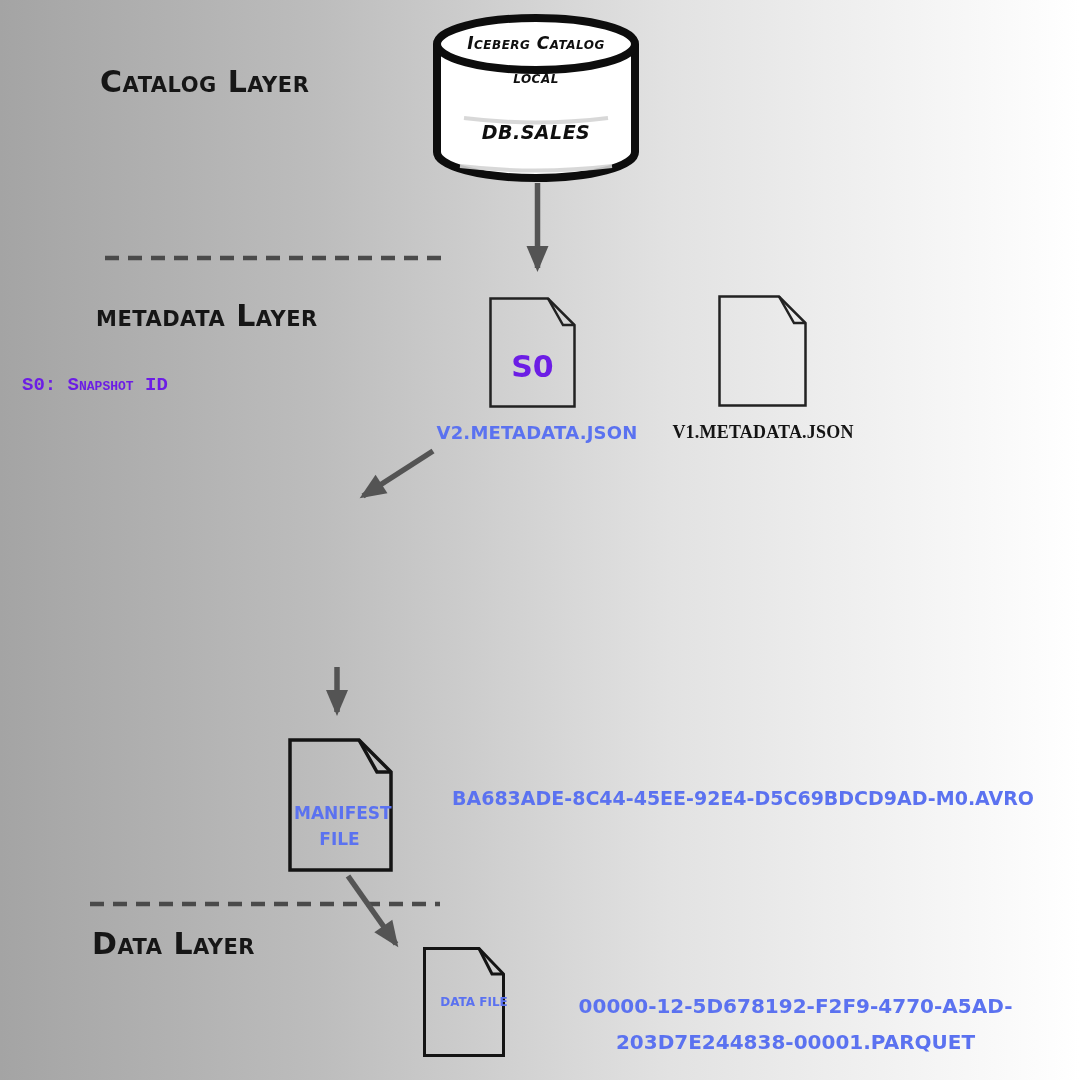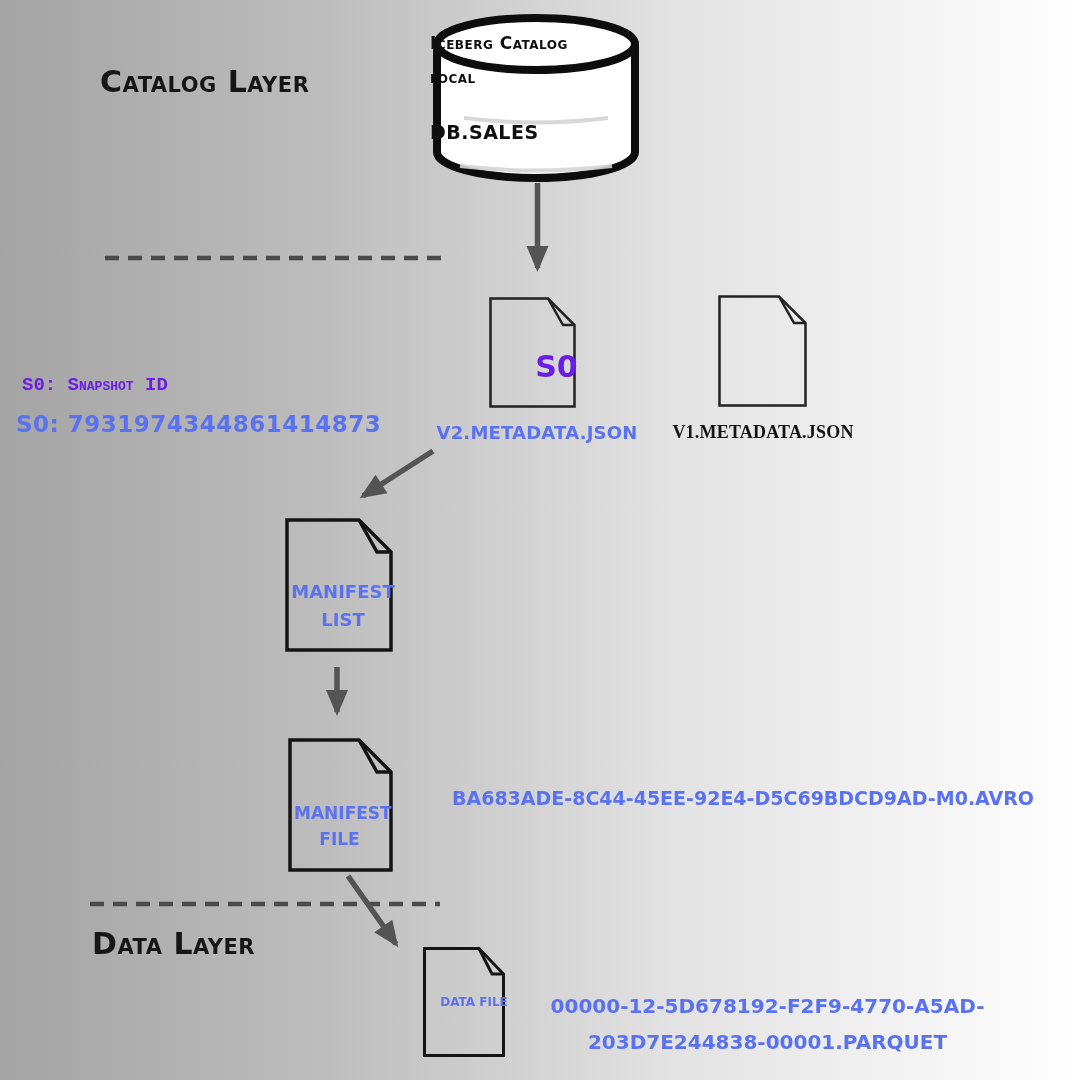--- a/index.html
+++ b/index.html
@@ -6,27 +6,27 @@
   .canvas{
     position:relative;width:1080px;height:1080px;overflow:hidden;
     background:linear-gradient(to right,#a4a4a4 0%,#bdbdbd 30%,#e2e2e2 62%,#ffffff 100%);
     font-family:"DejaVu Sans", sans-serif;font-weight:700;color:#141414;
   }
   .abs{position:absolute;}
   .layer-label{font-size:30px;font-variant:small-caps;letter-spacing:.5px;color:#161616;white-space:nowrap;}
   .note-key{font-size:19px;font-variant:small-caps;color:#6c1de5;white-space:nowrap;font-family:Liberation Mono, monospace;}
   .note-val{font-size:23px;color:#5b72f0;white-space:nowrap;letter-spacing:.5px;}
   .overlay{position:absolute;left:0;top:0;}
-  .cyl-text{position:absolute;left:0;width:100%;text-align:left;color:#0f0f0f;}
+  .cyl-text{position:absolute;left:0;width:100%;text-align:center;color:#0f0f0f;font-style:italic;}
   .cyl-title{font-size:17px;font-variant:small-caps;letter-spacing:.5px;}
   .cyl-row{font-size:12px;letter-spacing:.5px;}
   .file{position:absolute;}
   .file svg{display:block;}
   .file-inner{position:absolute;left:0;width:100%;text-align:center;color:#5b72f0;line-height:1.55;}
-  .badge{position:absolute;left:0;width:100%;text-align:center;color:#6c1de5;font-size:30px;padding-left:24px;}
+  .badge{position:absolute;left:0;width:100%;text-align:center;color:#6c1de5;font-size:30px;}
   .file-label{position:absolute;text-align:center;font-size:18px;letter-spacing:.2px;white-space:nowrap;}
   .blue{color:#5b72f0;}
   .black{color:#141414;font-family:Liberation Serif, serif;}
   .filename{position:absolute;color:#5b72f0;font-size:19px;line-height:40px;text-align:center;overflow-wrap:break-word;}
 </style>
 </head>
 <body>
 
 <div class="canvas">
 
@@ -38,73 +38,66 @@
     </defs>
     <line x1="105" y1="258" x2="450" y2="258" stroke="#4a4a4a" stroke-width="4.5" stroke-dasharray="14 9"></line>
     <line x1="90" y1="904" x2="440" y2="904" stroke="#4a4a4a" stroke-width="4.5" stroke-dasharray="14 9"></line>
     <line x1="537.5" y1="183" x2="537.5" y2="268" stroke="#545454" stroke-width="5.5" marker-end="url(#ah)"></line>
     <line x1="433" y1="451" x2="363" y2="496" stroke="#545454" stroke-width="5.5" marker-end="url(#ah)"></line>
     <line x1="337" y1="667" x2="337" y2="712" stroke="#545454" stroke-width="5.5" marker-end="url(#ah)"></line>
     <line x1="348" y1="876" x2="396" y2="944" stroke="#545454" stroke-width="5.5" marker-end="url(#ah)"></line>
   </svg>
 
   <div class="abs layer-label" style="left:100px;top:64px">Catalog Layer</div>
+  <div class="abs layer-label" style="left:96px;top:298px">metadata Layer</div>
   <div class="abs layer-label" style="left:92px;top:926px">Data Layer</div>
 
   <div class="abs" style="left:430px;top:10px;width:212px;height:178px">
     <svg width="212" height="178">
       <path d="M7,34 L7,142 A99,26 0 0 0 205,142 L205,34" fill="#ffffff" stroke="#0d0d0d" stroke-width="8"></path>
       <path d="M34,108 Q106,117 178,108" fill="none" stroke="#d4d4d4" stroke-width="4" opacity="0.9"></path>
       <path d="M30,156 Q106,165 182,156" fill="none" stroke="#d4d4d4" stroke-width="4" opacity="0.9"></path>
       <ellipse cx="106" cy="34" rx="99" ry="26" fill="#ffffff" stroke="#0d0d0d" stroke-width="8"></ellipse>
     </svg>
     <div class="cyl-text cyl-title" style="top:23px">Iceberg Catalog</div>
     <div class="cyl-text cyl-row" style="top:62px">LOCAL</div>
     <div class="cyl-text cyl-row" style="top:111px;font-size:19px">DB.SALES</div>
   </div>
 
   <div class="abs note-key" style="left:22px;top:374px">S0: Snapshot ID</div>
-  <div class="abs note-val" style="left:16px;top:411px">S0: 7931974344861414873</div>
 
   <div class="file" style="left:489px;top:297px;width:87px;height:111px">
     <svg width="87" height="111">
       <path d="M1.5,1.5 H59 L85.5,28 V109.5 H1.5 Z" fill="none" stroke="#222222" stroke-width="2.5"></path>
       <path d="M59,1.5 L74,28 L85.5,28" fill="none" stroke="#222222" stroke-width="2.5"></path>
     </svg>
     <div class="badge" style="top:52px">S0</div>
   </div>
   <div class="file-label blue" style="left:429px;top:422px;width:216px">V2.METADATA.JSON</div>
 
   <div class="file" style="left:718px;top:295px;width:89px;height:112px">
     <svg width="89" height="112">
       <path d="M1.5,1.5 H61 L87.5,28 V110.5 H1.5 Z" fill="none" stroke="#222222" stroke-width="2.5"></path>
       <path d="M61,1.5 L76,28 L87.5,28" fill="none" stroke="#222222" stroke-width="2.5"></path>
     </svg>
   </div>
   <div class="file-label black" style="left:658px;top:422px;width:210px">V1.METADATA.JSON</div>
 
-  <div class="file" style="left:285px;top:518px;width:108px;height:134px">
-    <svg width="108" height="134">
-      <path d="M2,2 H74 L106,34 V132 H2 Z" fill="none" stroke="#141414" stroke-width="3.5"></path>
-      <path d="M74,2 L92,34 L106,34" fill="none" stroke="#141414" stroke-width="3.5"></path>
-    </svg>
-    <div class="file-inner" style="top:60px;font-size:18px;padding:0 4px">MANIFEST LIST</div>
-  </div>
 
   <div class="file" style="left:288px;top:738px;width:91px;height:134px">
     <svg width="105" height="134">
       <path d="M2,2 H71 L103,34 V132 H2 Z" fill="none" stroke="#141414" stroke-width="3.5"></path>
       <path d="M71,2 L89,34 L103,34" fill="none" stroke="#141414" stroke-width="3.5"></path>
     </svg>
     <div class="file-inner" style="top:62px;font-size:17px;padding:0 6px">MANIFEST FILE</div>
   </div>
   <div class="filename" style="left:443px;top:778px;width:600px">BA683ADE-8C44-45EE-92E4-D5C69BDCD9AD-M0.AVRO</div>
 
   <div class="file" style="left:423px;top:947px;width:82px;height:110px">
     <svg width="82" height="110">
       <path d="M1.5,1.5 H56 L80.5,27 V108.5 H1.5 Z" fill="none" stroke="#141414" stroke-width="3"></path>
       <path d="M56,1.5 L69,27 L80.5,27" fill="none" stroke="#141414" stroke-width="3"></path>
     </svg>
     <div class="file-inner" style="top:46px;font-size:12px;padding:0 10px">DATA FILE</div>
   </div>
-  <div class="filename" style="left:500px;top:988px;width:535px;font-size:20px;line-height:36px">00000-12-5D678192-F2F9-4770-A5AD-203D7E244838-00001.PARQUET</div>
+  <div class="filename" style="left:528px;top:988px;width:535px;font-size:20px;line-height:36px">00000-12-5D678192-F2F9-4770-A5AD-203D7E244838-00001.PARQUET</div>
 
 </div>
 
 </body></html>

